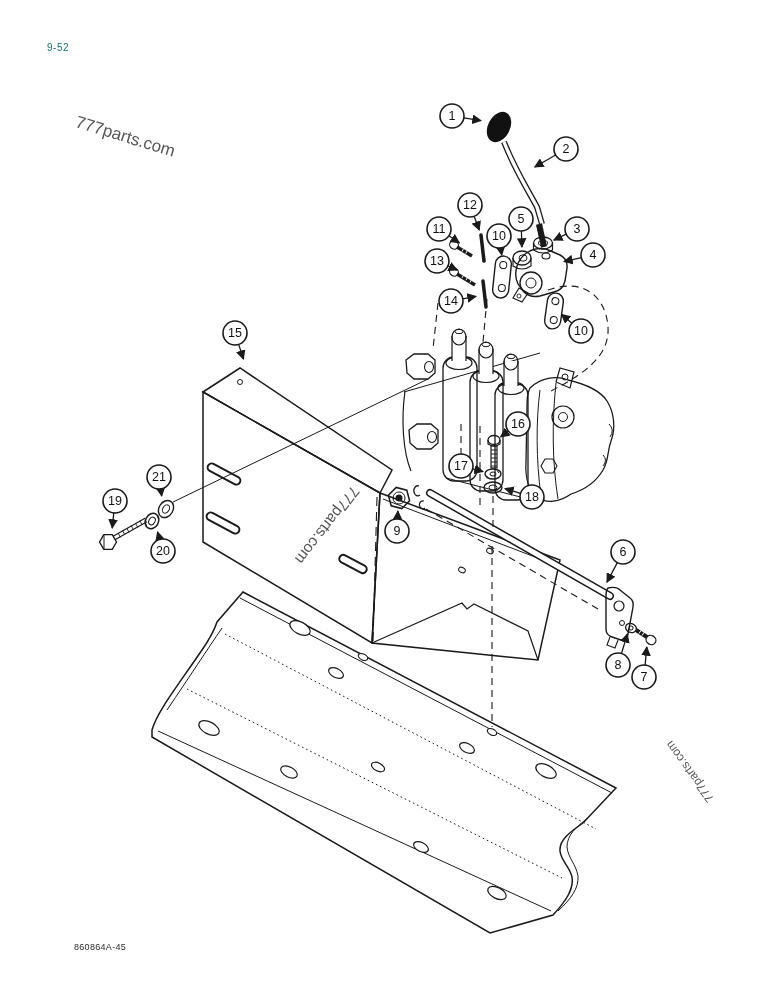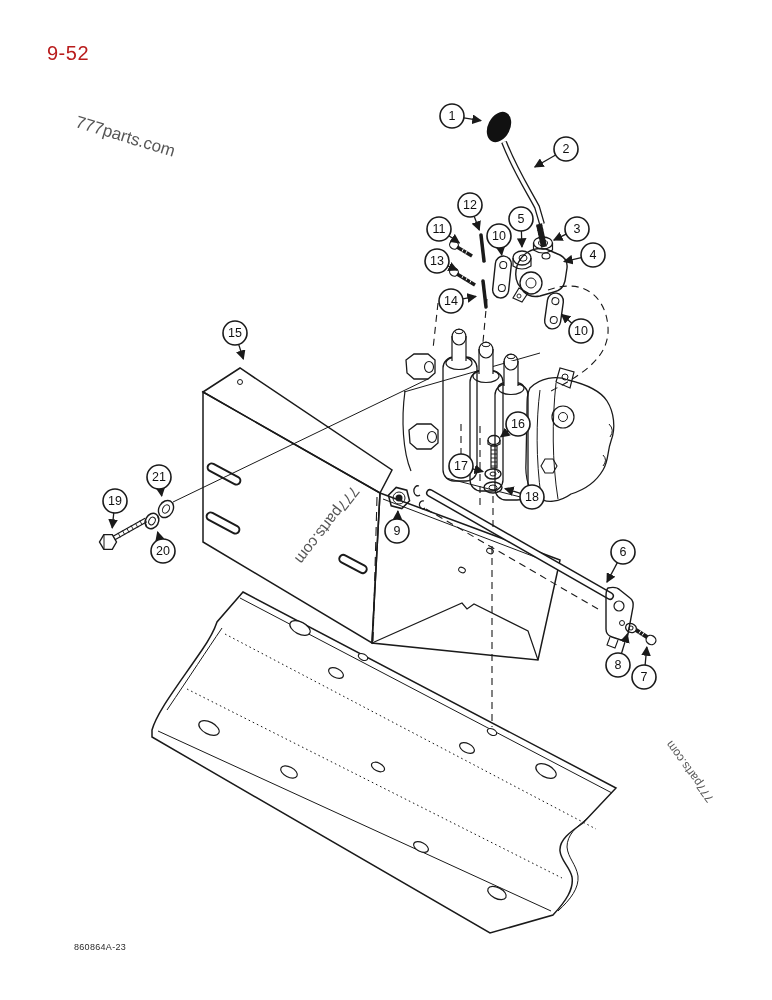--- a/index.html
+++ b/index.html
@@ -1,21 +1,21 @@
 <!DOCTYPE html>
 <html><head>
 <meta charset="utf-8">
 <style>
   html,body{margin:0;padding:0;background:#e8e8e8;}
   .canvas{
     position:relative;width:772px;height:1000px;background:#ffffff;
     font-family:"Liberation Sans", sans-serif;color:#1a1a1a;overflow:hidden;margin:0 auto;
   }
   .canvas svg{position:absolute;left:0;top:0;}
-  .page-num{position:absolute;left:47px;top:42px;font-size:20px;letter-spacing:.5px;color:#b91c1c;}
+  .page-num{position:absolute;left:47px;top:42px;font-size:10px;letter-spacing:.5px;color:#0f766e;}
   .drawing-ref{position:absolute;left:74px;top:942px;font-size:9px;color:#2a2a2a;letter-spacing:.3px;}
   .wm{position:absolute;color:#3f3f3f;opacity:.88;white-space:nowrap;transform-origin:0 50%;}
   .wm-tl{left:76px;top:112px;font-size:17px;transform:rotate(17deg);}
   .wm-c {left:356px;top:479px;font-size:15.5px;transform:rotate(128deg);}
   .wm-r {left:711px;top:794px;font-size:12px;transform:rotate(-126deg);}
   .callout-label{font:12.5px "Liberation Sans", sans-serif;text-anchor:middle;fill:#111;}
   .ln{stroke:#1a1a1a;fill:none;}
 </style>
 </head>
 <body>
@@ -365,15 +365,15 @@
           <circle cx="159" cy="477" r="12" fill="#fff" stroke="#1a1a1a" stroke-width="1.6"></circle>
           <text x="159" y="481.4" class="callout-label">21</text>
         </g>
       </g>
 </svg>
 
 <div class="page-num">9-52</div>
 <div class="wm wm-tl">777parts.com</div>
 <div class="wm wm-c">777parts.com</div>
 <div class="wm wm-r">777parts.com</div>
-<div class="drawing-ref">860864A-23</div>
+<div class="drawing-ref">860864A-45</div>
 
 </div>
 
 </body></html>

